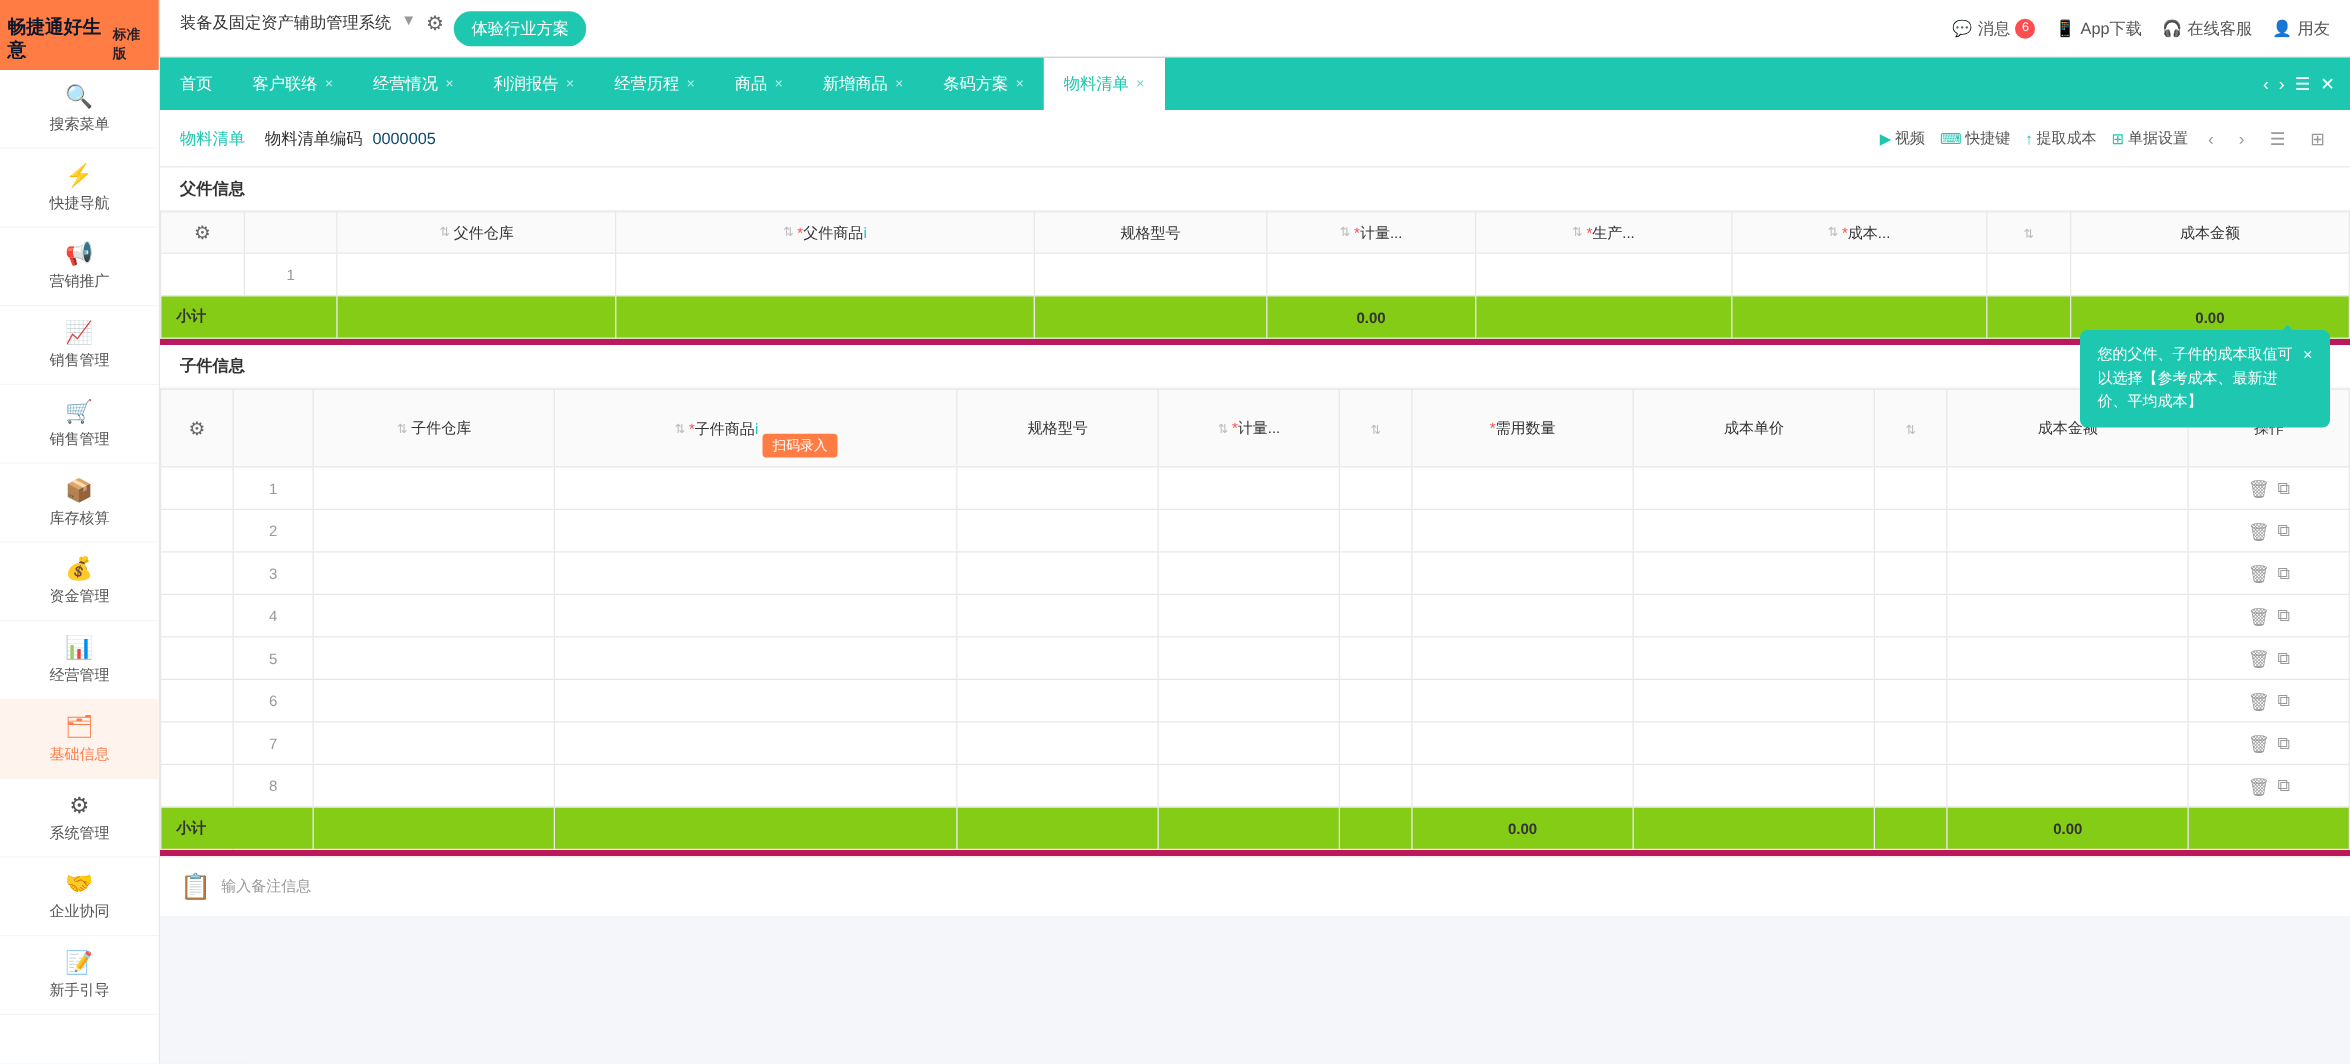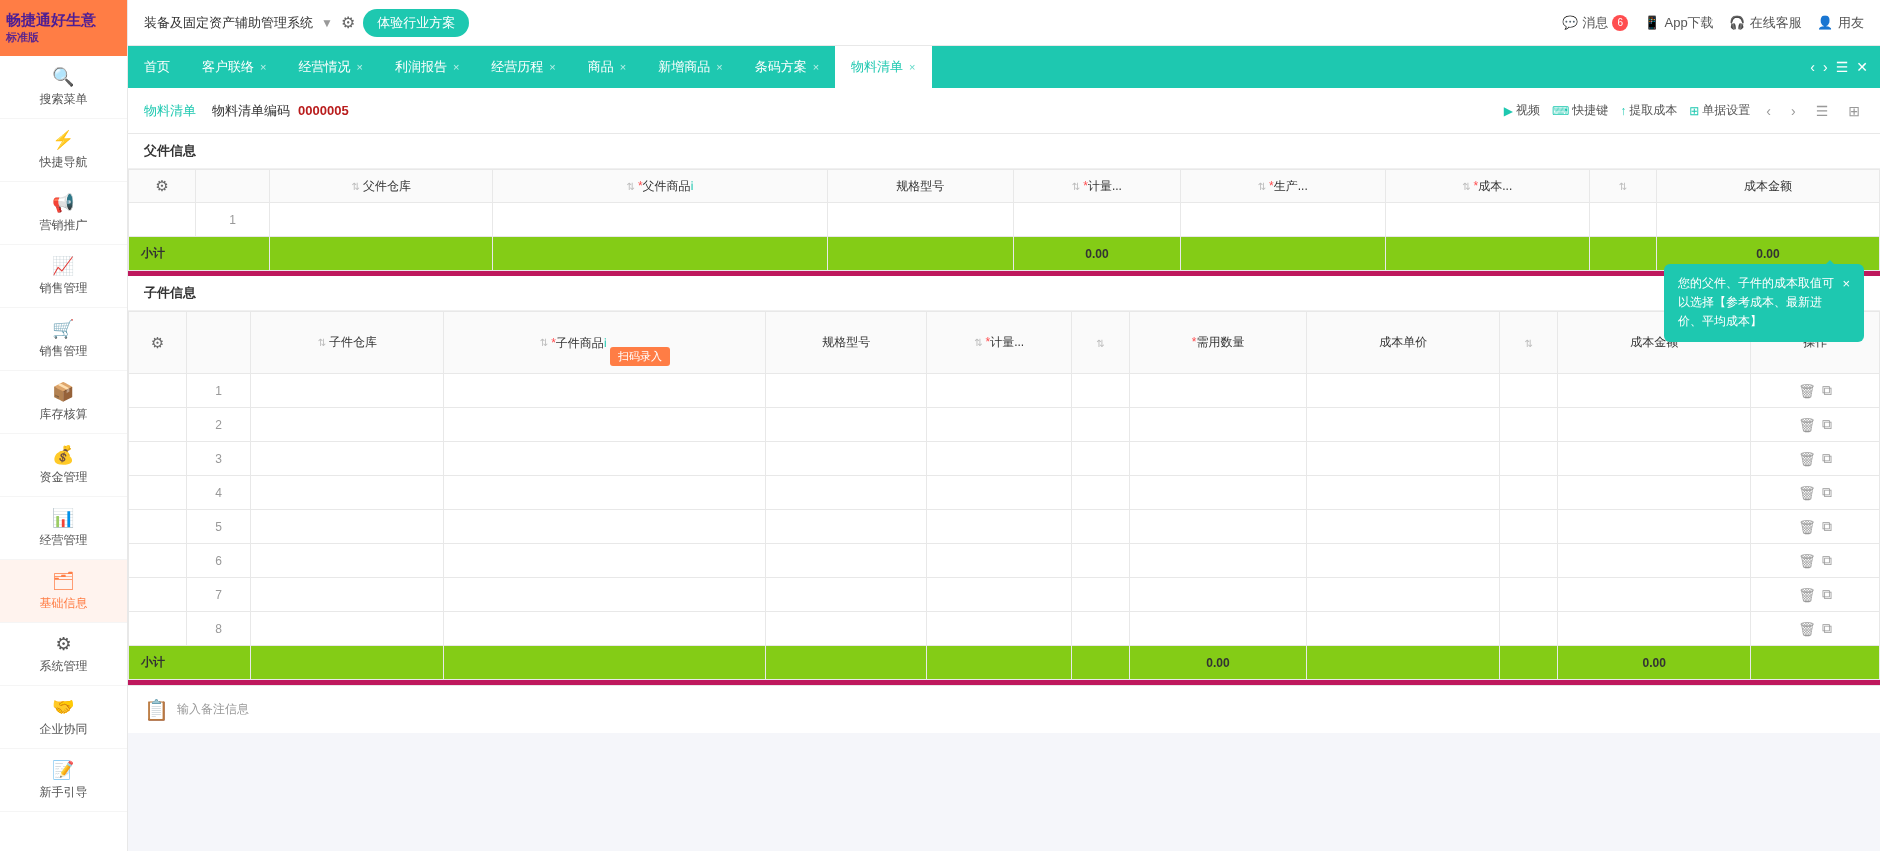--- a/index.html
+++ b/index.html
@@ -11,26 +11,26 @@
       background: #fff;
       display: flex;
       flex-direction: column;
       border-right: 1px solid #e8e8e8;
       flex-shrink: 0;
     }
     .sidebar-logo {
       height: 56px;
       background: #ff7d45;
       display: flex;
-      align-items: flex-start;
+      align-items: flex-end;
       justify-content: center;
-      color: #4c1d95;
+      color: #0f172a;
       font-size: 14px;
       font-weight: bold;
-      flex-direction: column;
+      flex-direction: row;
       padding: 6px;
     }
     .sidebar-logo .logo-main { font-size: 15px; }
     .sidebar-logo .logo-sub { font-size: 11px; opacity: 0.9; }
     .sidebar-item {
       display: flex;
       flex-direction: column;
       align-items: center;
       padding: 10px 4px;
       cursor: pointer;
@@ -55,21 +55,20 @@
       height: 46px;
       background: #fff;
       display: flex;
       align-items: center;
       padding: 0 16px;
       border-bottom: 1px solid #e8e8e8;
       justify-content: space-between;
     }
     .topbar-left {
       display: flex;
-      align-items: center;
       gap: 8px;
     }
     .topbar-title {
       font-size: 13px;
       color: #333;
     }
     .topbar-arrow {
       color: #999;
       font-size: 12px;
     }
@@ -155,21 +154,21 @@
     }
     .breadcrumb {
       display: flex;
       align-items: center;
       gap: 8px;
       font-size: 13px;
     }
     .breadcrumb-item { color: #1ec8b0; cursor: pointer; }
     .breadcrumb-current { color: #333; text-align: center; }
     .breadcrumb-sep { color: #999; }
-    .doc-number { color: #b91c1c; font-weight: bold; }
+    .doc-number { color: #0c4a6e; font-weight: normal; }
     .page-actions {
       display: flex;
       align-items: center;
       gap: 12px;
       font-size: 12px;
       color: #555;
     }
     .page-action-item {
       display: flex;
       align-items: center;

